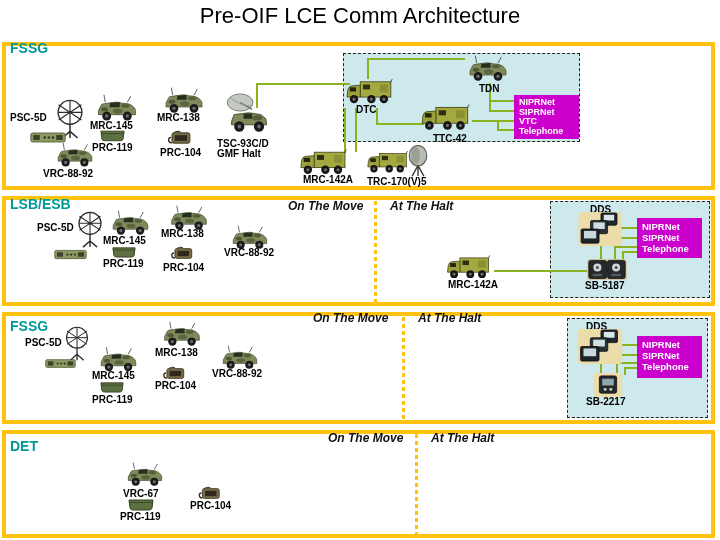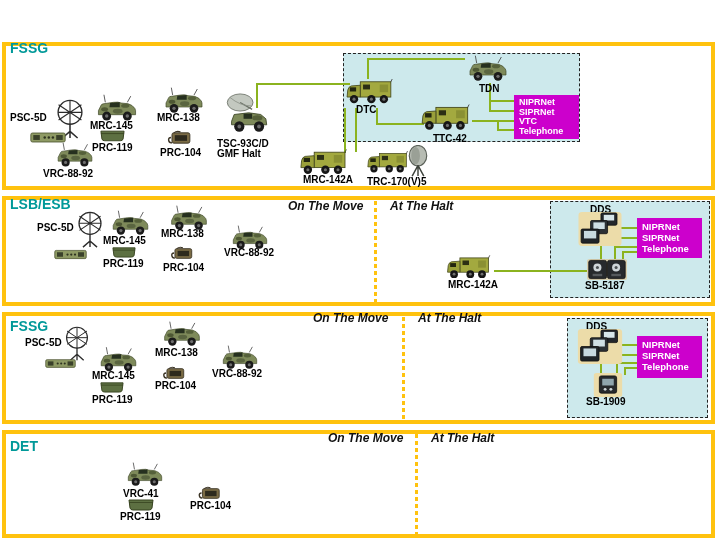--- a/index.html
+++ b/index.html
@@ -120,20 +120,21 @@
     <rect x="0" y="0" width="30" height="25" rx="3" fill="#ecdca9"></rect>
     <rect x="6" y="3" width="18" height="18" rx="2" fill="#26292c" stroke="#0d0d0d" stroke-width="0.8"></rect>
     <rect x="9" y="6" width="12" height="7" fill="#8fa5ad"></rect>
     <circle cx="12" cy="17" r="1.5" fill="#cfd6d9"></circle>
         <circle cx="18" cy="17" r="1.5" fill="#cfd6d9"></circle>
   </symbol>
 </defs>
 </svg>
 
 <div class="stage">
+  <div class="title">Pre-OIF LCE Comm Architecture</div>
 
   <div class="band" style="top:42px;height:148px"></div>
   <div class="band" style="top:196px;height:110px"></div>
   <div class="band" style="top:312px;height:112px"></div>
   <div class="band" style="top:430px;height:108px"></div>
 
   <div class="sec" style="left:10px;top:40px">FSSG</div>
   <div class="sec" style="left:10px;top:196px">LSB/ESB</div>
   <div class="sec" style="left:10px;top:318px">FSSG</div>
   <div class="sec" style="left:10px;top:438px">DET</div>
@@ -419,28 +420,28 @@
     <div>NIPRNet</div>
     <div>SIPRNet</div>
     <div>Telephone</div>
   </div>
 
   <div class="ico" style="left:593px;top:373px;width:30px;height:24px">
       <svg viewBox="0 0 30 25">
         <use href="#sym-sbsingle"></use>
       </svg>
     </div>
-  <div class="lbl" style="left:586px;top:396px">SB-1909</div>
+  <div class="lbl" style="left:586px;top:396px">SB-2217</div>
 
   <div class="ico" style="left:125px;top:462px;width:40px;height:26px">
       <svg viewBox="0 0 64 42">
         <use href="#sym-humvee"></use>
       </svg>
     </div>
-  <div class="lbl" style="left:123px;top:488px">VRC-41</div>
+  <div class="lbl" style="left:123px;top:488px">VRC-67</div>
 
   <div class="ico" style="left:127px;top:498px;width:28px;height:13px">
       <svg viewBox="0 0 28 13">
         <use href="#sym-manpack"></use>
       </svg>
     </div>
   <div class="lbl" style="left:120px;top:511px">PRC-119</div>
 
   <div class="ico" style="left:197px;top:486px;width:25px;height:15px">
       <svg viewBox="0 0 26 17">

